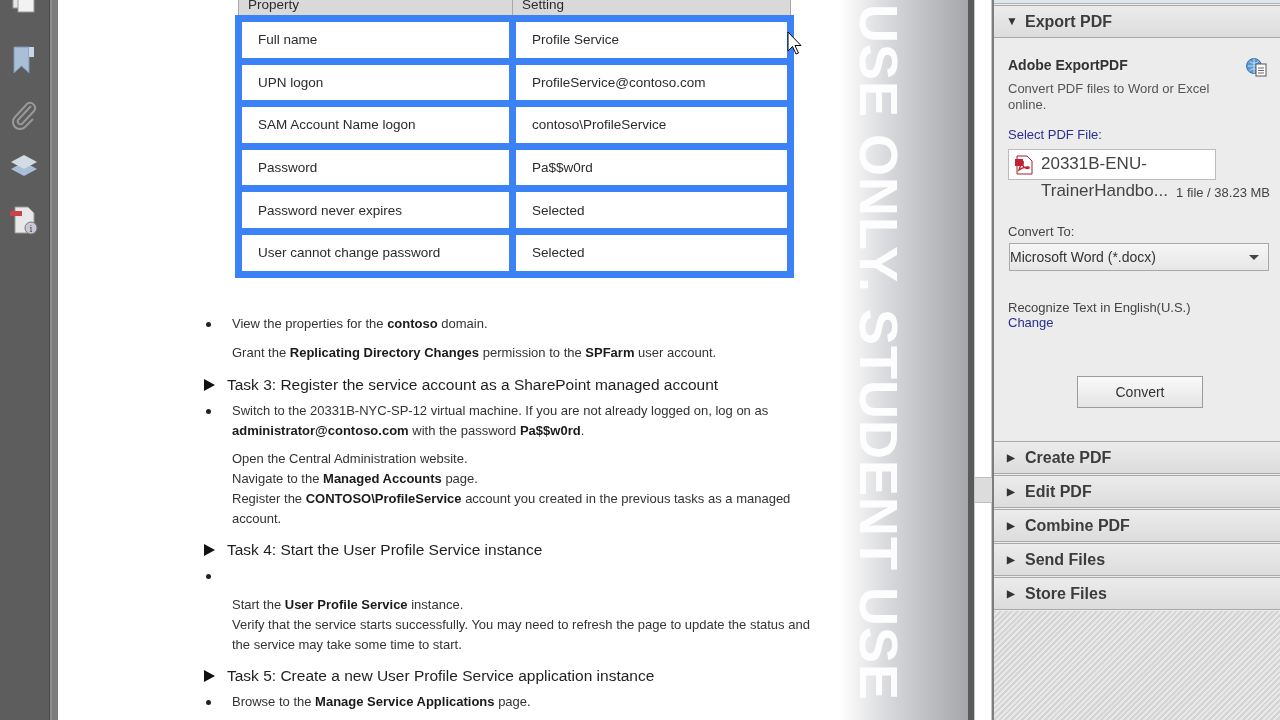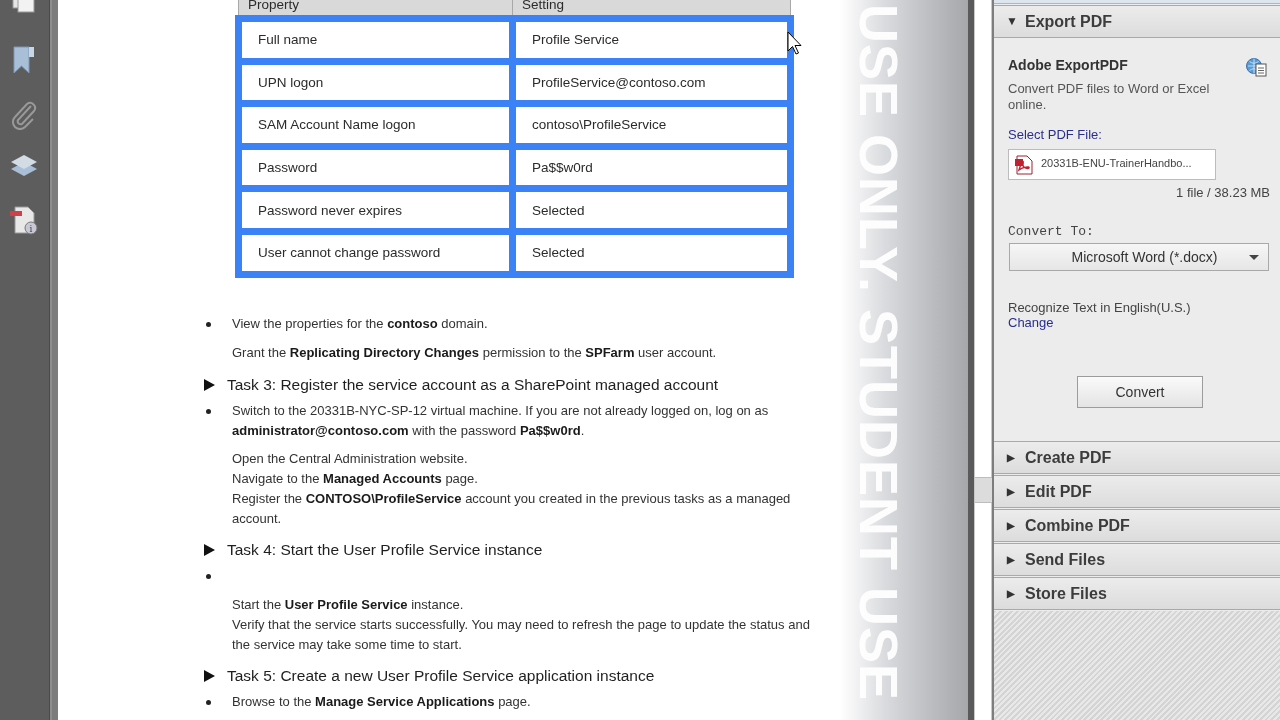--- a/index.html
+++ b/index.html
@@ -42,25 +42,25 @@
   #tools-panel { position: absolute; left: 992px; top: 0; width: 288px; height: 720px; background: #ececec; border-left: 2px solid #7d7d7d; }
   .panel-topline { position: absolute; left: 0; top: 0; width: 288px; height: 4px; background: #dde6ee; border-bottom: 1px solid #b5b5b5; }
   .section-header { position: absolute; left: 0; width: 288px; height: 33px; background: linear-gradient(#ececec, #dcdcdc); border-top: 1px solid #a9a9a9; border-bottom: 1px solid #a9a9a9; font-weight: bold; font-size: 16px; color: #3c3c3c; padding-left: 31px; line-height: 31px; }
   .section-header .arrow { position: absolute; left: 13px; top: 0; font-size: 10px; color: #333; }
   .section-header.open .arrow { left: 12px; font-size: 12px; }
 
   .export-title { position: absolute; left: 14px; top: 57px; font-weight: bold; font-size: 14px; color: #333; }
   .export-desc { position: absolute; left: 14px; top: 81px; width: 230px; font-size: 13px; color: #555; line-height: 16px; }
   .link { color: #2a2f8e; }
   .select-label { position: absolute; left: 14px; top: 127px; font-size: 13px; }
-  .file-box { position: absolute; left: 14px; top: 149px; width: 208px; height: 31px; background: #fff; border: 1px solid #bcbcbc; font-size: 11px; color: #444; padding-left: 32px; line-height: 27px; }
+  .file-box { position: absolute; left: 14px; top: 149px; width: 208px; height: 31px; background: #fff; border: 1px solid #bcbcbc; font-size: 17px; color: #444; padding-left: 32px; line-height: 27px; }
   .file-box .pdf-icon { position: absolute; left: 5px; top: 5px; }
   .file-count { position: absolute; right: 10px; top: 185px; font-size: 13px; color: #444; }
-  .convert-label { position: absolute; left: 14px; top: 224px; font-size: 13px; color: #444; font-family: Liberation Mono, monospace; }
-  .dropdown { position: absolute; left: 15px; top: 243px; width: 260px; height: 28px; background: linear-gradient(#f6f6f6, #e6e6e6); border: 1px solid #a9a9a9; font-size: 14px; color: #333; padding-left: 11px; line-height: 26px; text-align: center; }
+  .convert-label { position: absolute; left: 14px; top: 224px; font-size: 13px; color: #444; }
+  .dropdown { position: absolute; left: 15px; top: 243px; width: 260px; height: 28px; background: linear-gradient(#f6f6f6, #e6e6e6); border: 1px solid #a9a9a9; font-size: 14px; color: #333; line-height: 26px; }
   .dropdown .caret { position: absolute; right: 9px; top: 11px; width: 0; height: 0; border-left: 5px solid transparent; border-right: 5px solid transparent; border-top: 5px solid #444; }
   .recognize { position: absolute; left: 14px; top: 300px; font-size: 13px; color: #444; line-height: 15px; }
   .convert-btn { position: absolute; left: 83px; top: 376px; width: 126px; height: 32px; background: linear-gradient(#fafafa, #e4e4e4); border: 1px solid #9c9c9c; font-size: 14px; color: #333; text-align: center; line-height: 30px; }
   .hatch { position: absolute; left: 0; top: 611px; width: 288px; height: 109px; background: repeating-linear-gradient(135deg, #d4d4d4 0px, #d4d4d4 2px, #e8e8e8 2px, #e8e8e8 4px); }
 
   
   #cursor { position: absolute; left: 787px; top: 31px; }
 </style>
 </head>
 <body>

